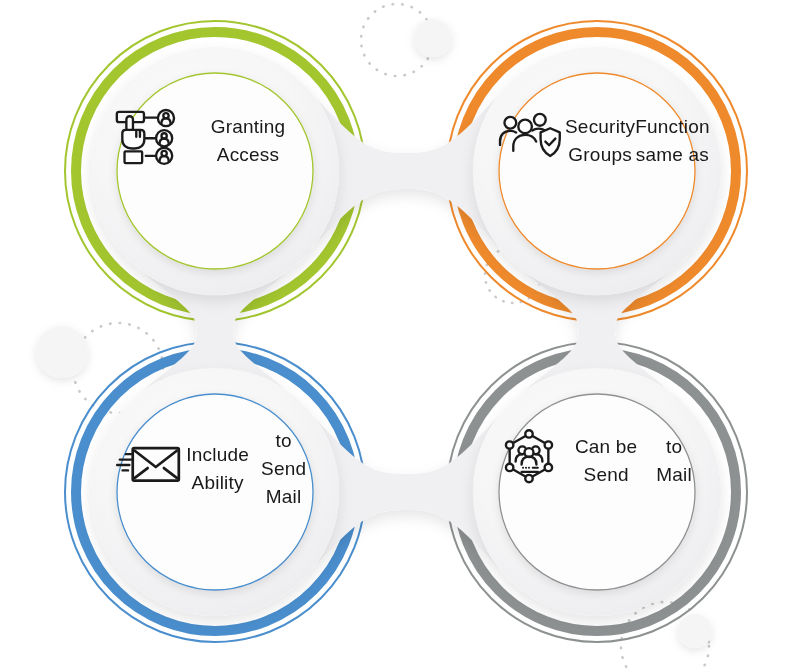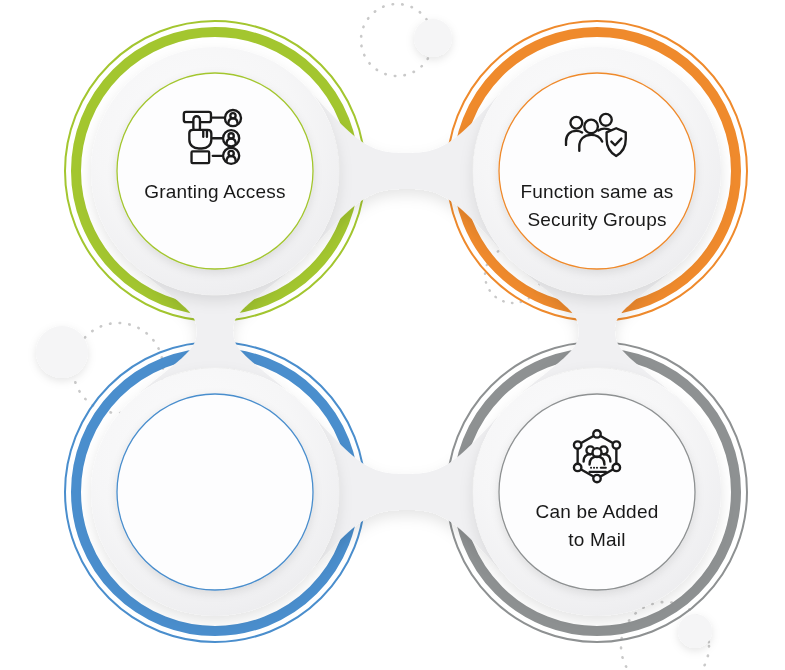--- a/index.html
+++ b/index.html
@@ -2,21 +2,21 @@
 <html><head>
 <meta charset="utf-8">
 <style>
   html,body{margin:0;padding:0;background:#ffffff;}
   .canvas{
     position:relative;width:785px;height:670px;background:#ffffff;overflow:hidden;
     font-family:"Liberation Sans","DejaVu Sans",sans-serif;
   }
   .bg{position:absolute;left:0;top:0;display:block;}
   .node-content{
-    position:absolute;width:200px;display:flex;flex-direction:column;
+    position:absolute;width:200px;display:flex;flex-direction:row;
     align-items:center;text-align:center;pointer-events:none;
   }
   .node-content.tl{left:115px;top:104px;}
   .node-content.tr{left:497px;top:104px;}
   .node-content.bl{left:115px;top:427px;}
   .node-content.br{left:497px;top:424px;}
   .icon-wrap{height:66px;display:flex;align-items:center;justify-content:center;margin-bottom:8px;}
   .label{font-size:19px;line-height:28px;font-weight:500;color:#191919;letter-spacing:.2px;}
   .icon{display:block;}
 </style>
@@ -124,24 +124,42 @@
         <circle cx="18" cy="20" r="8" fill="#fdfdfe"></circle>
         <path d="M4,50 V45 C4,36.5 9.5,31 18,31 C21,31 23.6,31.8 25.8,33.2"></path>
         <circle cx="58" cy="16" r="8" fill="#fdfdfe"></circle>
         <path d="M70,46 V42 C70,33.5 64.5,28 56,28 C52.8,28 50,29 47.8,30.6"></path>
         <circle cx="38" cy="25" r="9.2" fill="#fdfdfe"></circle>
         <path d="M22,58 V52 C22,42.5 28.5,36.5 38,36.5 C45,36.5 50.5,39.8 53,45.5"></path>
         <path d="M59,33 L72,27.5 L85,33 V42 C85,53 80,60.5 72,65 C64,60.5 59,53 59,42 Z" fill="#fdfdfe"></path>
         <path d="M65.5,45.5 L70.5,50.5 L79,41.5"></path>
       </svg>
     </div>
+    <span class="label">Security Groups</span>
     <span class="label">Function same as</span>
-    <span class="label">Security Groups</span>
   </div>
 
+  <div class="node-content bl">
+    <div class="icon-wrap">
+      <svg class="icon" width="68" height="42" viewBox="0 0 100 62" fill="none" stroke="#1b1b1b" stroke-width="4" stroke-linecap="round" stroke-linejoin="round">
+        <rect x="26" y="6" width="68" height="48" rx="2" fill="#fdfdfe"></rect>
+        <path d="M29,10 L60,34 L91,10"></path>
+        <path d="M29,50 L48,35.5"></path>
+        <path d="M91,50 L72,35.5"></path>
+        <g stroke-width="3.5">
+          <line x1="16" y1="15" x2="24" y2="15"></line>
+          <line x1="7" y1="23" x2="24" y2="23"></line>
+          <line x1="3" y1="31" x2="21" y2="31"></line>
+          <line x1="11" y1="39" x2="19" y2="39"></line>
+        </g>
+      </svg>
+    </div>
+    <span class="label">Include Ability</span>
+    <span class="label">to Send Mail</span>
+  </div>
 
   <div class="node-content br">
     <div class="icon-wrap">
       <svg class="icon" width="64" height="64" viewBox="0 0 86 86" fill="none" stroke="#1b1b1b" stroke-width="3.2" stroke-linecap="round" stroke-linejoin="round">
         <path d="M43,12 L69,27 L69,57 L43,72 L17,57 L17,27 Z"></path>
         <circle cx="34" cy="34" r="5.2" fill="#fdfdfe"></circle>
         <circle cx="52" cy="34" r="5.2" fill="#fdfdfe"></circle>
         <path d="M25,49 C25,43 28.5,39.5 34,39.5"></path>
         <path d="M61,49 C61,43 57.5,39.5 52,39.5"></path>
         <circle cx="43" cy="37" r="6" fill="#fdfdfe"></circle>
@@ -154,17 +172,17 @@
         <line x1="48" y1="57.5" x2="55" y2="57.5" stroke-width="2.6"></line>
         <line x1="33" y1="63" x2="55" y2="63" stroke-width="3"></line>
         <circle cx="43" cy="12" r="5" fill="#fdfdfe"></circle>
         <circle cx="69" cy="27" r="5" fill="#fdfdfe"></circle>
         <circle cx="69" cy="57" r="5" fill="#fdfdfe"></circle>
         <circle cx="43" cy="72" r="5" fill="#fdfdfe"></circle>
         <circle cx="17" cy="57" r="5" fill="#fdfdfe"></circle>
         <circle cx="17" cy="27" r="5" fill="#fdfdfe"></circle>
       </svg>
     </div>
-    <span class="label">Can be Added</span>
+    <span class="label">Can be Send</span>
     <span class="label">to Mail</span>
   </div>
 
 </div>
 
 </body></html>

